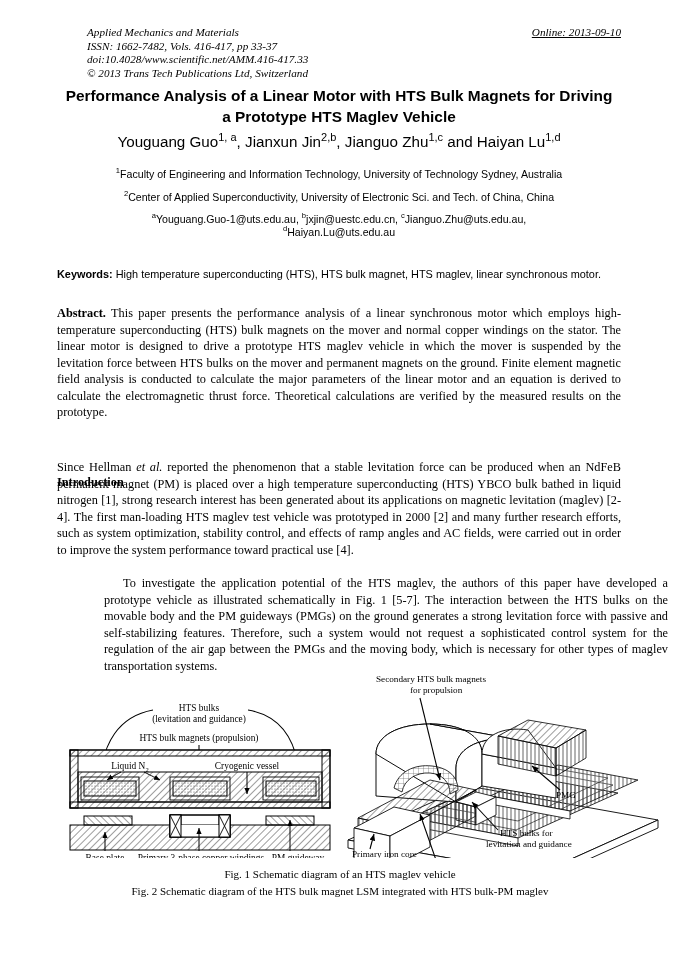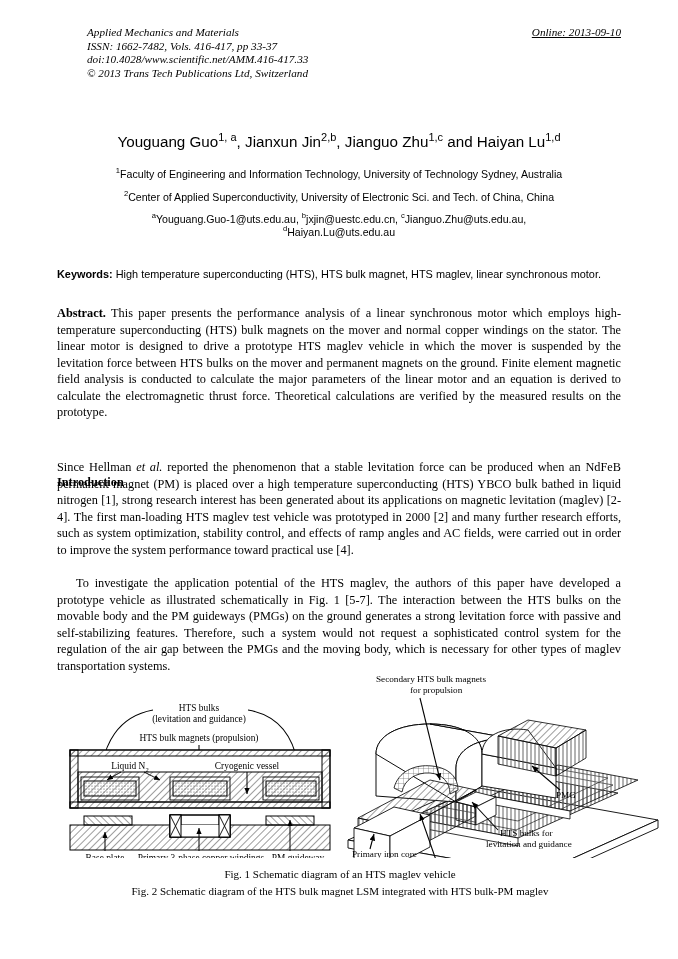--- a/index.html
+++ b/index.html
@@ -152,21 +152,21 @@
     position: absolute;
     left: 57px;
     width: 564px;
     font-family: "Liberation Serif", serif;
     font-size: 12.3px;
     line-height: 16.55px;
     text-align: justify;
   }
   .body-para i { font-style: italic; }
   #para1 { top: 459px; }
-  #para2 { top: 575px; text-indent: 19px; }
+  #para2 { top: 575px; text-indent: 19px; margin-left: 47px; }
 
   
   .figures {
     position: absolute;
     left: 58px;
     top: 668px;
     width: 620px;
     height: 190px;
   }
   .fig-svg { display: block; }
@@ -197,20 +197,21 @@
       <div class="jh-left">ISSN: 1662-7482, Vols. 416-417, pp 33-37</div>
     </div>
     <div class="jh-row">
       <div class="jh-left">doi:10.4028/www.scientific.net/AMM.416-417.33</div>
     </div>
     <div class="jh-row">
       <div class="jh-left">© 2013 Trans Tech Publications Ltd, Switzerland</div>
     </div>
   </div>
 
+  <div class="paper-title">Performance Analysis of a Linear Motor with HTS Bulk Magnets for Driving a Prototype HTS Maglev Vehicle</div>
 
   <div class="authors">
     <span>Youguang Guo</span><sup>1, a</sup><span>, </span><span>Jianxun Jin</span><sup>2,b</sup><span>, </span><span>Jianguo Zhu</span><sup>1,c</sup><span> and </span><span>Haiyan Lu</span><sup>1,d</sup>
   </div>
 
   <div class="affil" id="affil1">
     <sup>1</sup><span>Faculty of Engineering and Information Technology, University of Technology Sydney, Australia</span>
   </div>
   <div class="affil" id="affil2">
     <sup>2</sup><span>Center of Applied Superconductivity, University of Electronic Sci. and Tech. of China, China</span>

